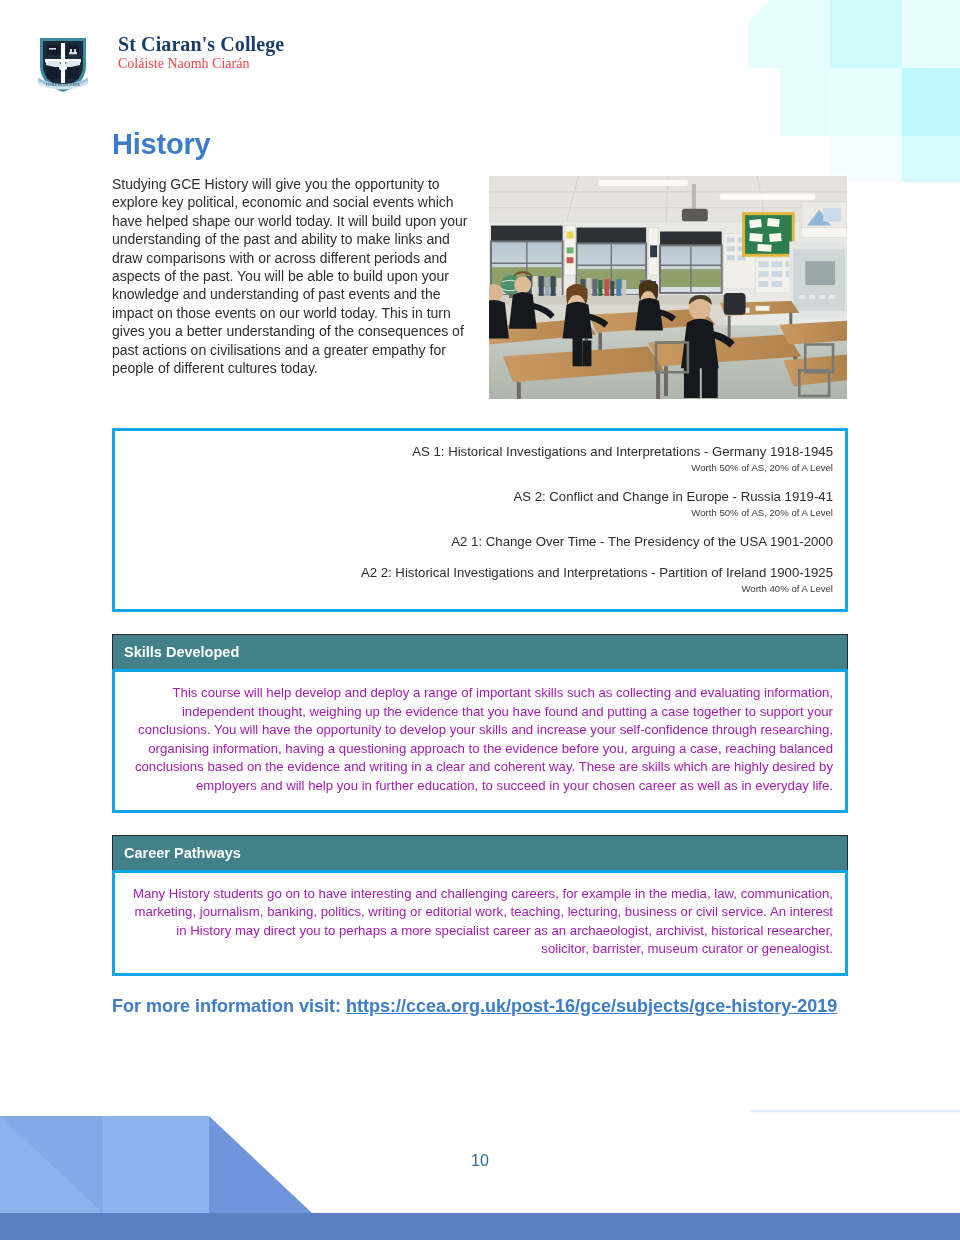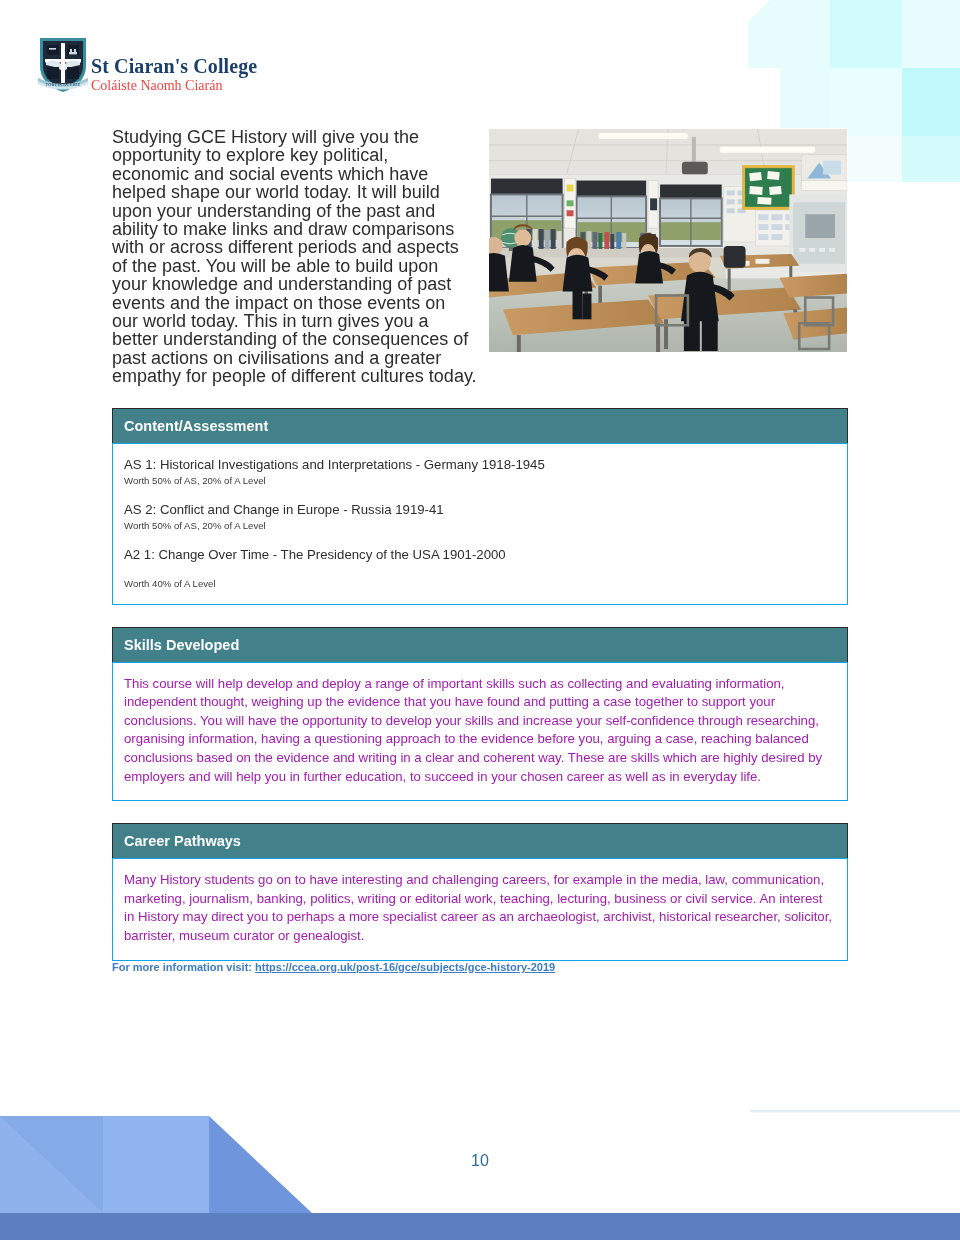--- a/index.html
+++ b/index.html
@@ -26,22 +26,22 @@
     pointer-events: none;
   }
   .deco-tr svg { display: block; }
 
   
   .page-header {
     position: absolute;
     top: 34px;
     left: 36px;
     display: flex;
-    align-items: flex-end;
-    gap: 1px;
+    align-items: flex-start;
+    gap: 28px;
   }
   .crest { width: 54px; height: 60px; display: block; }
   .logo-text { display: flex; flex-direction: column; line-height: 1.05; }
   .logo-name {
     font-family: "Liberation Serif", serif;
     font-weight: bold;
     font-size: 20px;
     color: #1b3f6b;
     letter-spacing: .1px;
   }
@@ -76,45 +76,46 @@
     margin: 0 0 6px 18px;
     border: 1px solid #ffffff;
     box-sizing: border-box;
     overflow: hidden;
     position: relative;
     background: #b9c3c7;
   }
   .photo svg { display: block; width: 100%; height: 100%; }
 
   .intro {
-    font-size: 18px;
+    font-size: 14px;
     line-height: 18.4px;
     color: #2d2d2d;
     margin: 0;
   }
 
   .clearfix::after { content: ""; display: block; clear: both; }
 
   
   .panel { margin-top: 22px; }
   .panel-head {
     background: #42808a;
     border: 1px solid #2a2a2a;
     border-bottom: none;
     color: #ffffff;
     font-size: 14.5px;
     font-weight: bold;
     padding: 9px 0 9px 11px;
     box-sizing: border-box;
   }
   .panel-body {
-    border: 1px solid #0ea5e9;
+    border: 3px solid #0ea5e9;
     background: #ffffff;
     box-sizing: border-box;
     padding: 12px 12px 14px 11px;
+    text-align: right;
   }
 
   
   .unit { margin-bottom: 14px; }
   .unit:last-child { margin-bottom: 0; }
   .unit-title {
     font-size: 13.2px;
     color: #2d2d2d;
     line-height: 17px;
   }
@@ -127,21 +128,22 @@
 
   .panel-text {
     font-size: 13.2px;
     line-height: 18.6px;
     color: #a21caf;
     margin: 0;
   }
 
   
   .moreinfo {
-    font-size: 11px;
+    margin-top: 20px;
+    font-size: 18px;
     font-weight: bold;
     color: #3d7cc9;
   }
   .moreinfo a {
     color: #3d7cc9;
     text-decoration: underline;
   }
 
   
   .footer-deco {
@@ -208,20 +210,21 @@
     <text x="27" y="52.2" font-family="Liberation Serif, serif" font-size="4.3" fill="#16394a" text-anchor="middle" letter-spacing="0.3">FORTIS IN FIDE</text>
   </svg>
   <div class="logo-text">
     <div class="logo-name">St Ciaran's College</div>
     <div class="logo-sub">Coláiste Naomh Ciarán</div>
   </div>
 </div>
 
 <div class="content">
 
+  <h1 class="subject-title">History</h1>
 
   <div class="clearfix">
     <div class="photo">
       <svg viewBox="0 0 360 225" preserveAspectRatio="none">
         <defs>
           <linearGradient id="skyg" x1="0" y1="0" x2="0" y2="1">
             <stop offset="0%" stop-color="#b9c6cf"></stop>
             <stop offset="100%" stop-color="#d9e2e6"></stop>
           </linearGradient>
           <linearGradient id="floorg" x1="0" y1="0" x2="0" y2="1">
@@ -426,34 +429,34 @@
           <rect x="318" y="170" width="28" height="28"></rect>
           <rect x="312" y="196" width="30" height="26"></rect>
         </g>
         <rect x="236" y="118" width="22" height="22" rx="4" fill="#2a2d31"></rect>
       </svg>
     </div>
     <p class="intro">Studying GCE History will give you the opportunity to explore key political, economic and social events which have helped shape our world today.  It will build upon your understanding of the past and ability to make links and draw comparisons with or across different periods and aspects of the past.  You will be able to build upon your knowledge and understanding of past events and the impact on those events on our world today.  This in turn gives you a better understanding of the consequences of past actions on civilisations and a greater empathy for people of different cultures today.</p>
   </div>
 
   <div class="panel">
-    <div class="panel-head">Content/Assessment</div>
     <div class="panel-body">
       <div class="unit">
         <div class="unit-title">AS 1: Historical Investigations and Interpretations - Germany 1918-1945</div>
         <div class="unit-worth">Worth 50% of AS, 20% of A Level</div>
       </div>
       <div class="unit">
         <div class="unit-title">AS 2: Conflict and Change in Europe - Russia 1919-41</div>
         <div class="unit-worth">Worth 50% of AS, 20% of A Level</div>
       </div>
       <div class="unit">
         <div class="unit-title">A2 1: Change Over Time - The Presidency of the USA 1901-2000</div>
       </div>
       <div class="unit">
+        <div class="unit-title">A2 2: Historical Investigations and Interpretations - Partition of Ireland 1900-1925</div>
         <div class="unit-worth">Worth 40% of A Level</div>
       </div>
     </div>
   </div>
 
   <div class="panel">
     <div class="panel-head">Skills Developed</div>
     <div class="panel-body">
       <p class="panel-text">This course will help develop and deploy a range of important skills such as collecting and evaluating information, independent thought, weighing up the evidence that you have found and putting a case together to support your conclusions. You will have the opportunity to develop your skills and increase your self-confidence through researching, organising information, having a questioning approach to the evidence before you, arguing a case, reaching balanced conclusions based on the evidence and writing in a clear and coherent way.  These are skills which are highly desired by employers and will help you in further education, to succeed in your chosen career as well as in everyday life.</p>
     </div>

